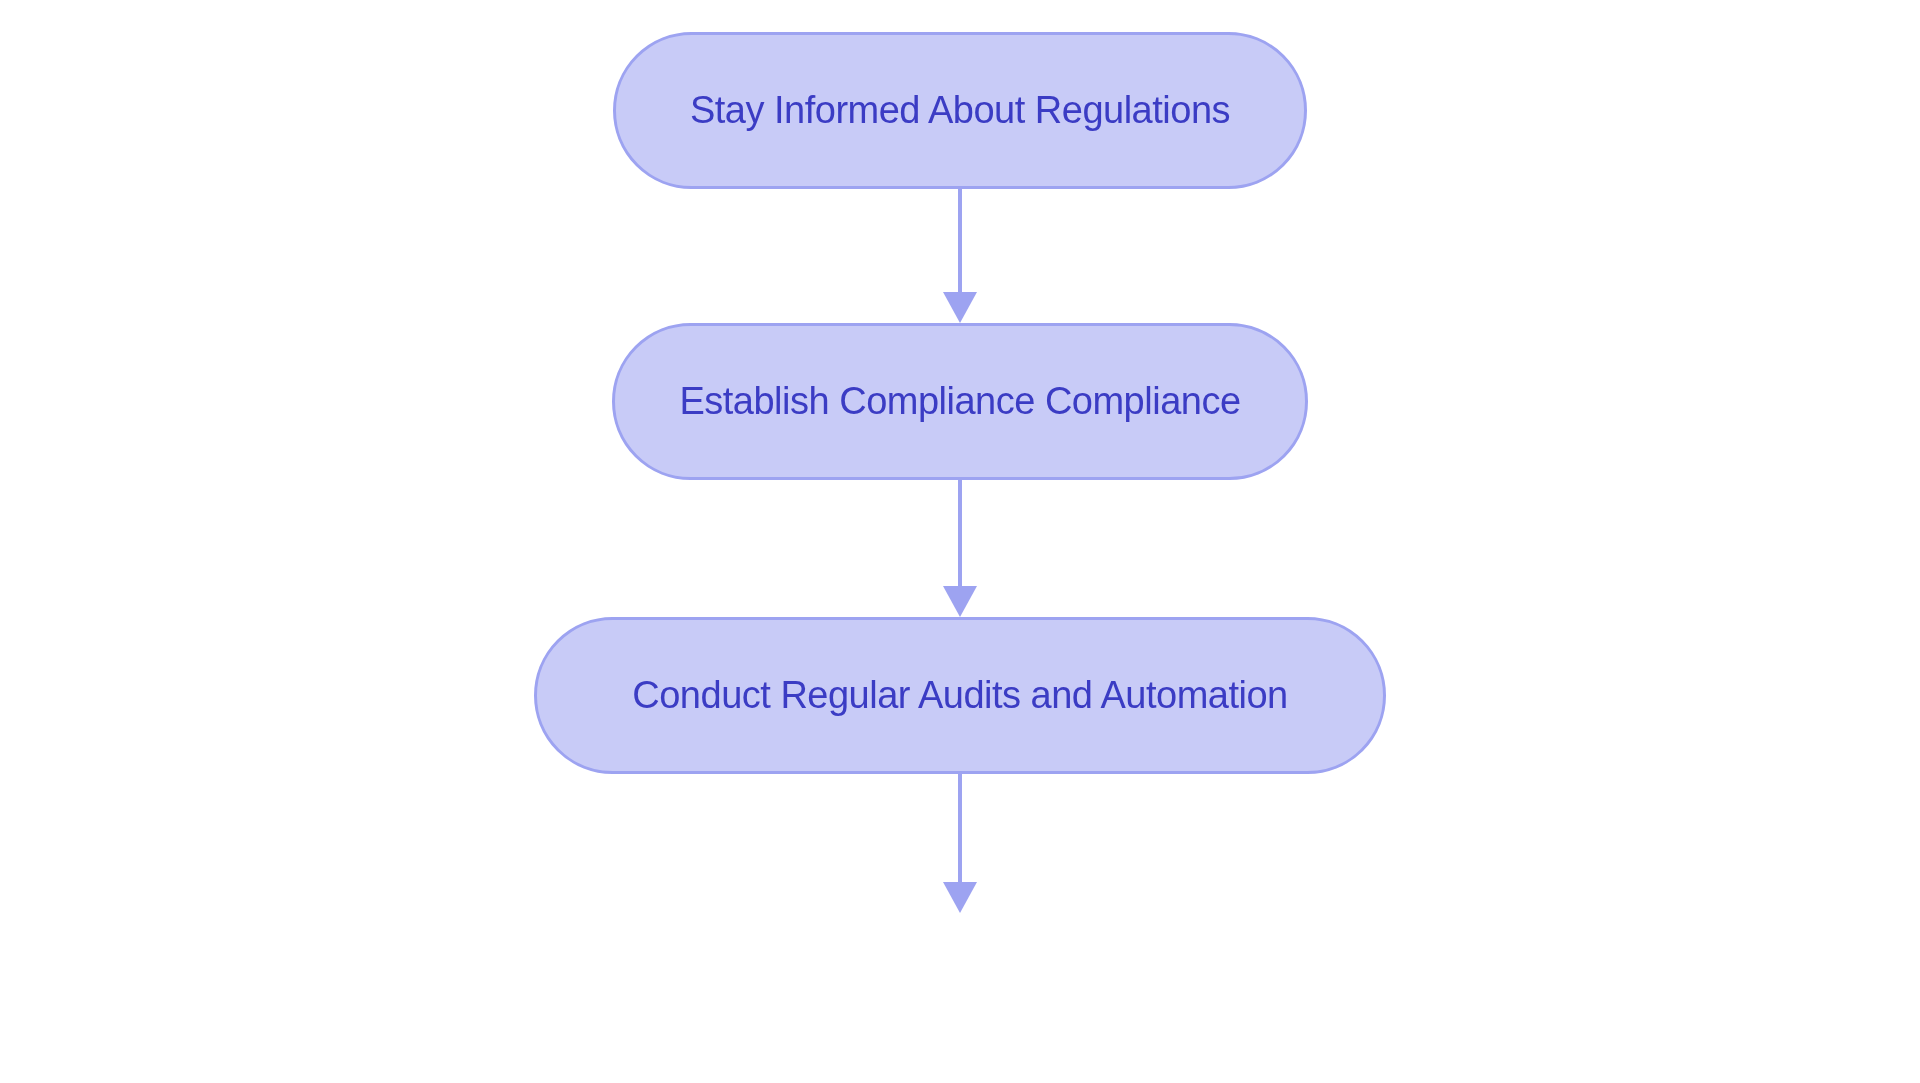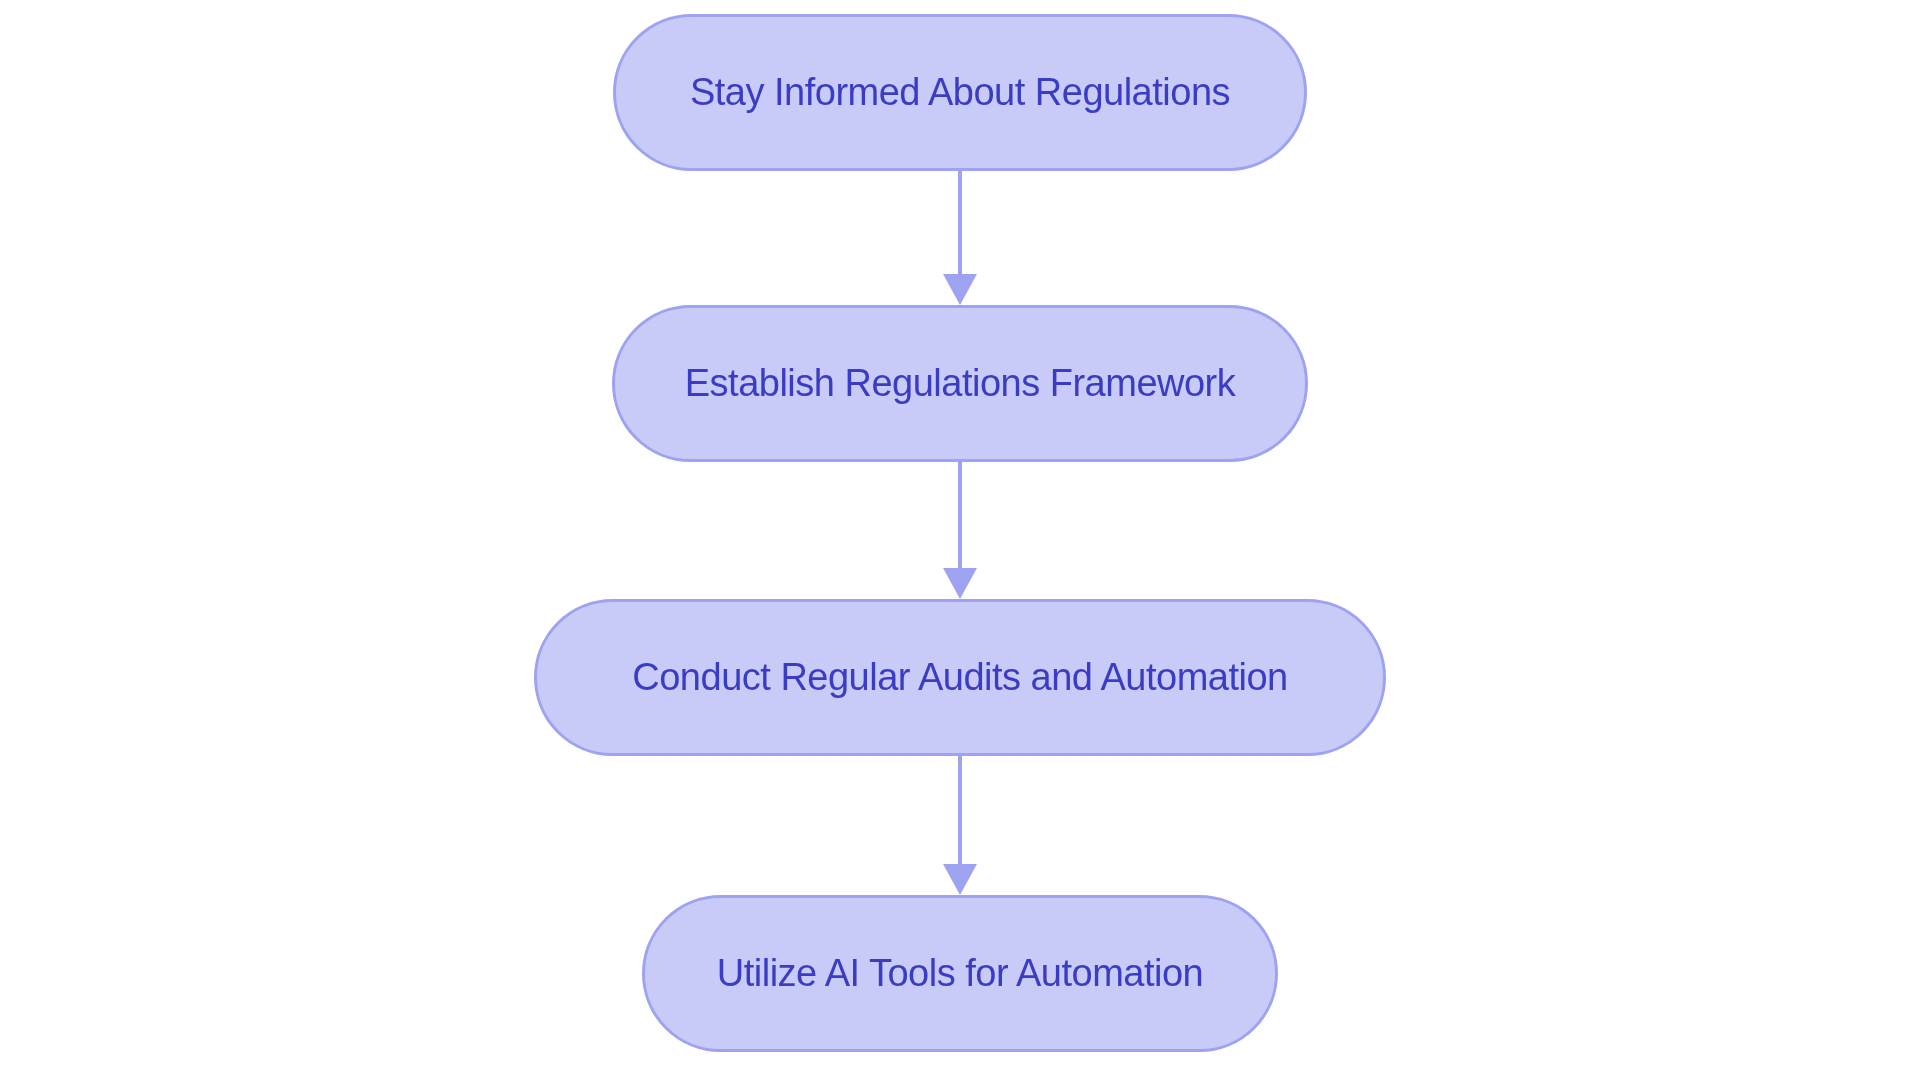--- a/index.html
+++ b/index.html
@@ -11,21 +11,21 @@
   }
   *{margin:0;padding:0;box-sizing:border-box;}
   html,body{width:1920px;height:1083px;overflow:hidden;}
   body{
     background:var(--background);
     font-family:"Liberation Sans","DejaVu Sans",sans-serif;
   }
   .canvas{
     width:1920px;height:1083px;
     display:flex;flex-direction:column;align-items:center;
-    padding-top:14px;
+    padding-top:32px;
   }
   .node{
     height:157px;
     border:3px solid var(--node-border);
     background:var(--node-fill);
     border-radius:80px;
     display:flex;align-items:center;justify-content:center;
     flex:0 0 auto;
     cursor:default;
   }
@@ -66,34 +66,31 @@
   <div class="node node-1">
     <span class="node-label">Stay Informed About Regulations</span>
   </div>
 
   <div class="arrow arrow-1">
     <div class="arrow-shaft"></div>
     <div class="arrow-head"></div>
   </div>
 
   <div class="node node-2">
-    <span class="node-label">Establish Regulations Framework</span>
+    <span class="node-label">Establish Compliance Compliance</span>
   </div>
 
   <div class="arrow arrow-2">
     <div class="arrow-shaft"></div>
     <div class="arrow-head"></div>
   </div>
 
   <div class="node node-3">
     <span class="node-label">Conduct Regular Audits and Automation</span>
   </div>
 
   <div class="arrow arrow-3">
     <div class="arrow-shaft"></div>
     <div class="arrow-head"></div>
   </div>
 
-  <div class="node node-4">
-    <span class="node-label">Utilize AI Tools for Automation</span>
-  </div>
 
 </div>
 
 </body></html>

